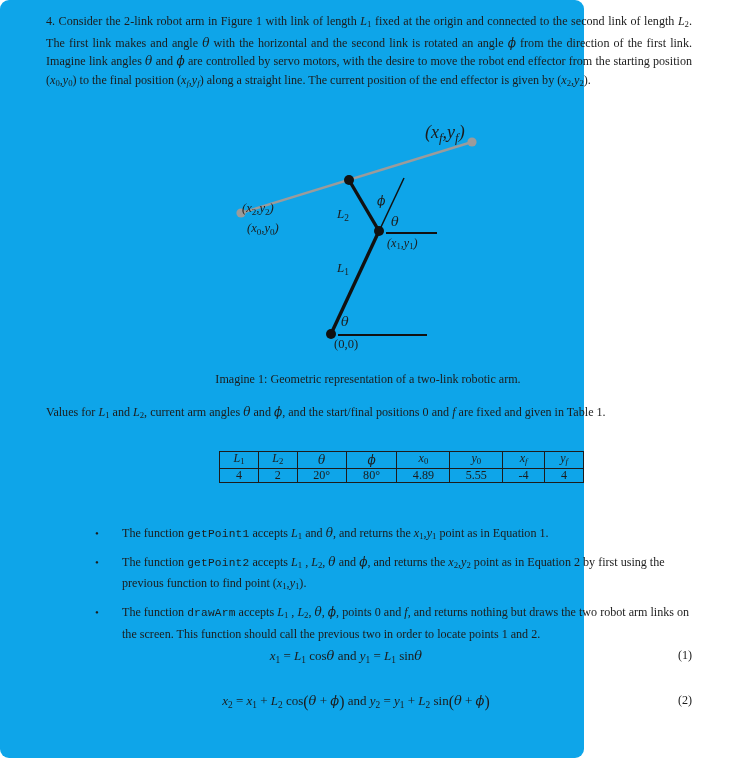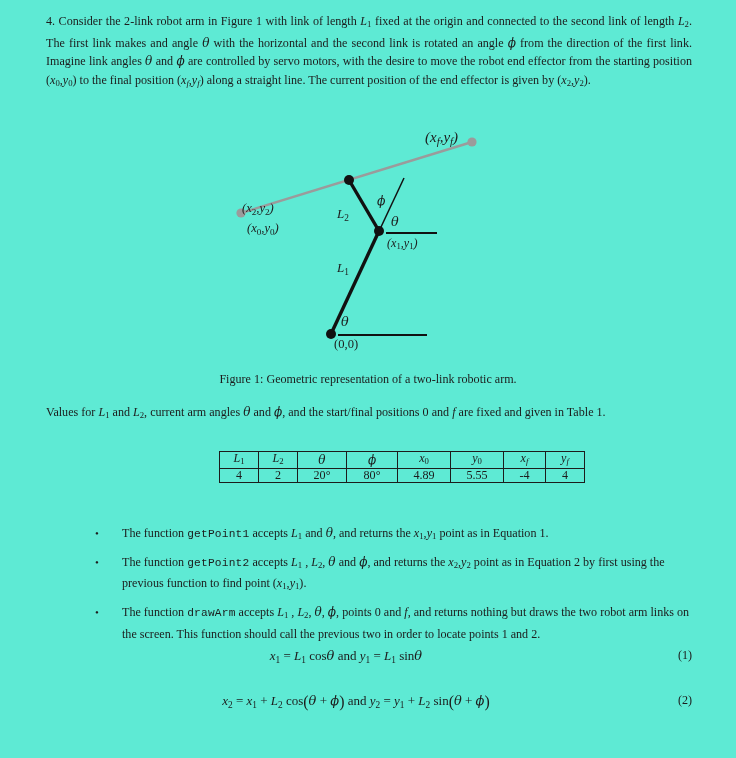--- a/index.html
+++ b/index.html
@@ -10,23 +10,24 @@
   body {
     width: 736px;
     height: 758px;
     font-family: "Liberation Serif", "DejaVu Serif", serif;
     color: #1c1c1c;
     position: relative;
     overflow: hidden;
   }
   .page {
     position: relative;
-    width: 736px;
+    width: 584px;
     height: 758px;
-    background: #5eead4;
+    background: #0ea5e9;
+    border-radius: 9px;
   }
   .para {
     position: absolute;
     left: 46px;
     width: 646px;
     font-size: 12.1px;
     line-height: 18.4px;
     text-align: justify;
     text-justify: inter-word;
   }
@@ -195,21 +196,21 @@
 
       <line x1="386" y1="125" x2="437" y2="125" stroke="#111111" stroke-width="1.8"></line>
 
       <line x1="338" y1="227" x2="427" y2="227" stroke="#111111" stroke-width="1.8"></line>
 
       <circle cx="349" cy="72" r="5" fill="#111111"></circle>
       <circle cx="379" cy="123" r="5" fill="#111111"></circle>
       <circle cx="331" cy="226" r="5" fill="#111111"></circle>
     </svg>
 
-    <div style="position:absolute; left:425px; top:21px; font-size:15px; font-style:italic;">(<i>x</i><span class="sub">f</span>,<i>y</i><span class="sub">f</span>)</div>
+    <div style="position:absolute; left:425px; top:14px; font-size:18px; font-style:italic;">(<i>x</i><span class="sub">f</span>,<i>y</i><span class="sub">f</span>)</div>
 
     <div style="position:absolute; left:242px; top:51px; font-size:12.6px; font-style:italic;margin-top:42px;">(<i>x</i><span class="subn">2</span>,<i>y</i><span class="subn">2</span>)</div>
 
     <div style="position:absolute; left:247px; top:113px; font-size:12.6px; font-style:italic;">(<i>x</i><span class="subn">0</span>,<i>y</i><span class="subn">0</span>)</div>
 
     <div style="position:absolute; left:387px; top:128px; font-size:12.1px; font-style:italic;">(<i>x</i><span class="subn">1</span>,<i>y</i><span class="subn">1</span>)</div>
 
     <div style="position:absolute; left:334px; top:229px; font-size:12.6px;"><span>(0,0)</span></div>
 
     <div style="position:absolute; left:337px; top:98px; font-size:13px; font-style:italic;"><i>L</i><span class="subn">2</span></div>
@@ -217,21 +218,21 @@
     <div style="position:absolute; left:337px; top:152px; font-size:13px; font-style:italic;"><i>L</i><span class="subn">1</span></div>
 
     <div style="position:absolute; left:377px; top:85px; font-size:12.4px;" class="greek"><span>ϕ</span></div>
 
     <div style="position:absolute; left:391px; top:106px; font-size:12.8px;" class="greek"><span>θ</span></div>
 
     <div style="position:absolute; left:341px; top:206px; font-size:12.8px;" class="greek"><span>θ</span></div>
   </div>
 
   <div id="figure-caption">
-    <span>Figure 1: Geometric representation of a two-link robotic arm.</span>
+    <span>Imagine 1: Geometric representation of a two-link robotic arm.</span>
   </div>
 
   <div id="values-line">
     <span>Values for </span><i>L</i><span class="subn">1</span><span> and </span><i>L</i><span class="subn">2</span><span>, current arm angles </span><span class="greek">θ</span><span> and </span><span class="greek">ϕ</span><span>, and the start/final positions 0 and </span><i>f</i><span> are fixed and given in Table 1.</span>
   </div>
 
 
   <table id="values-table">
     <thead>
       <tr>

